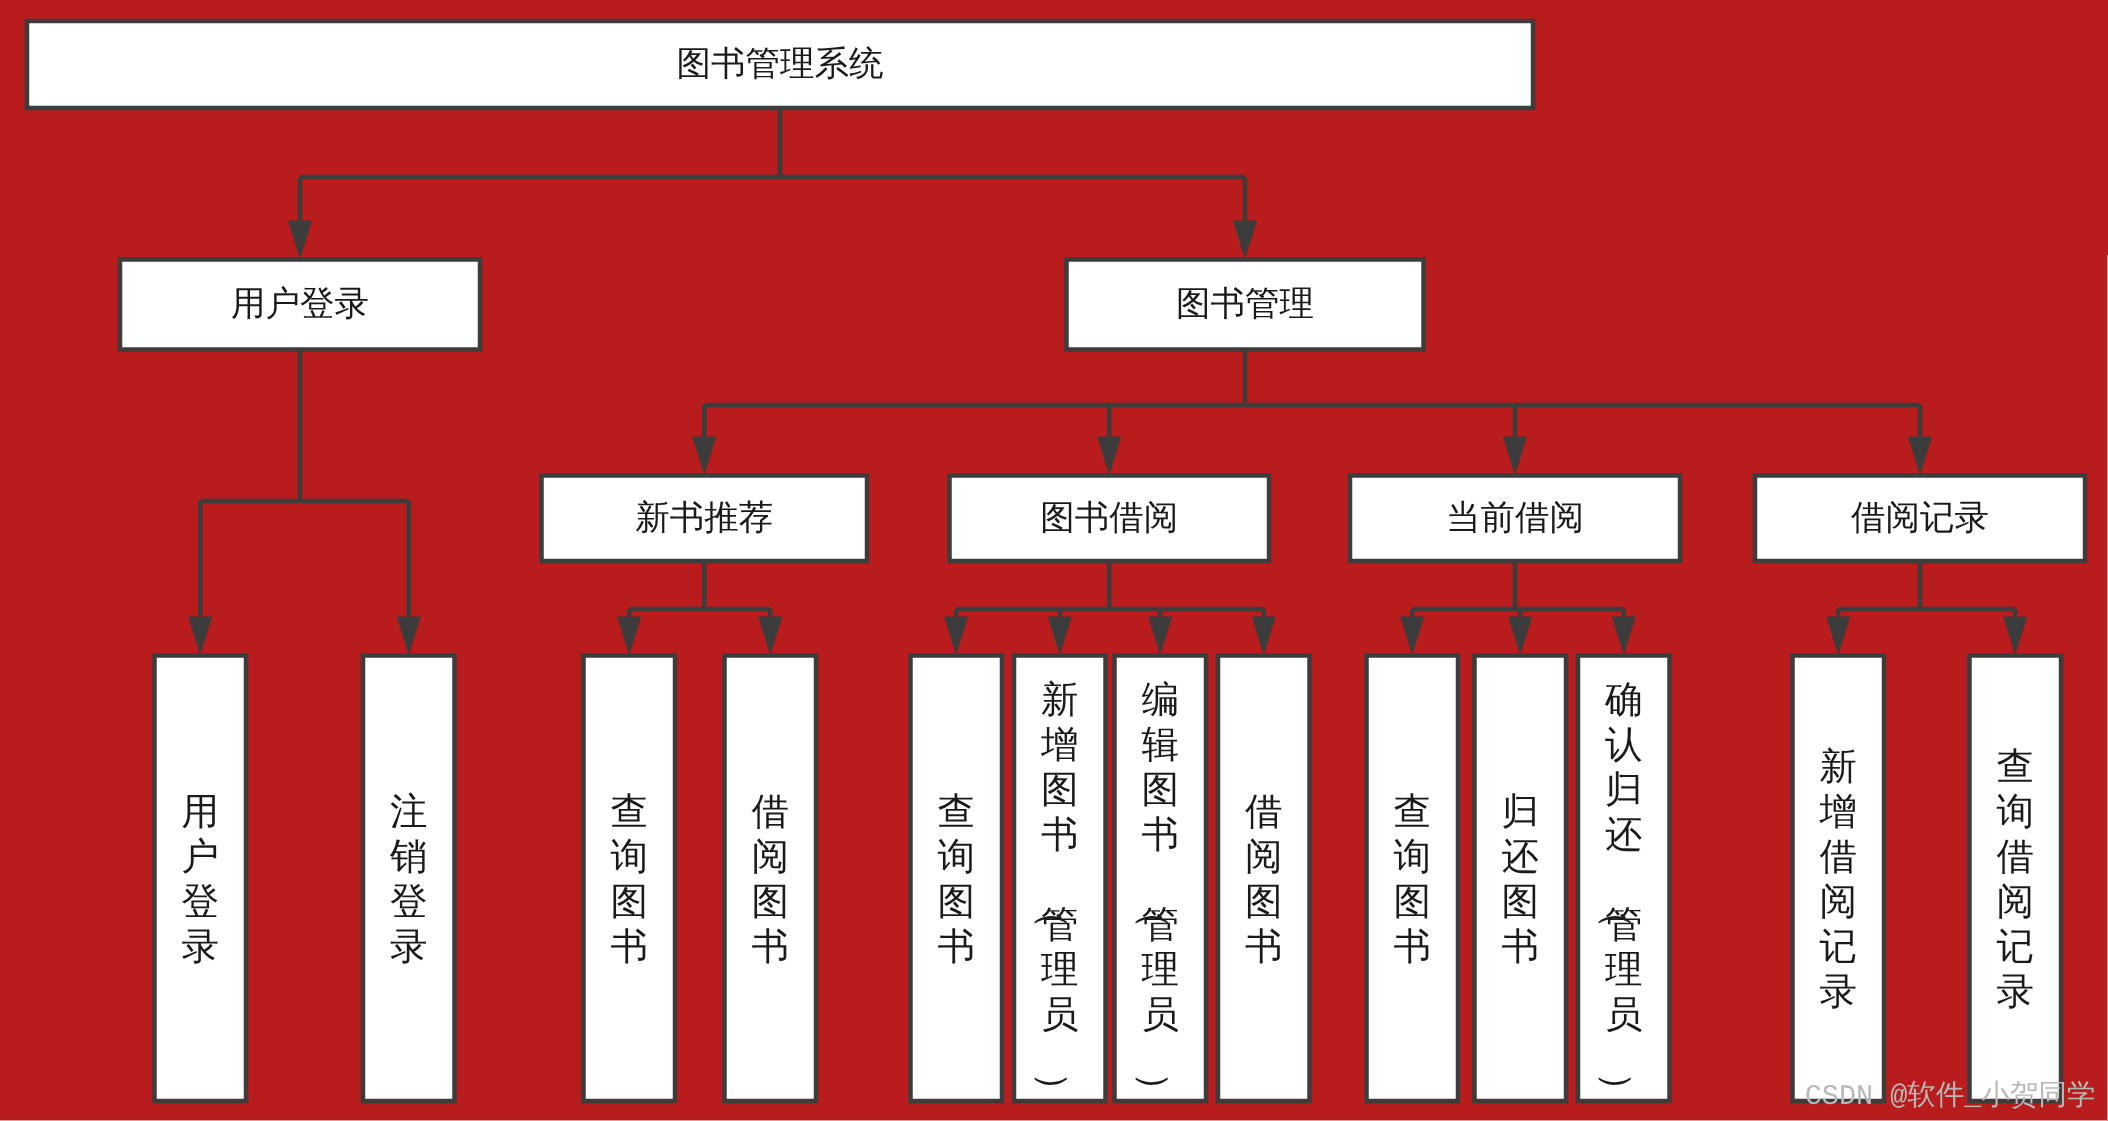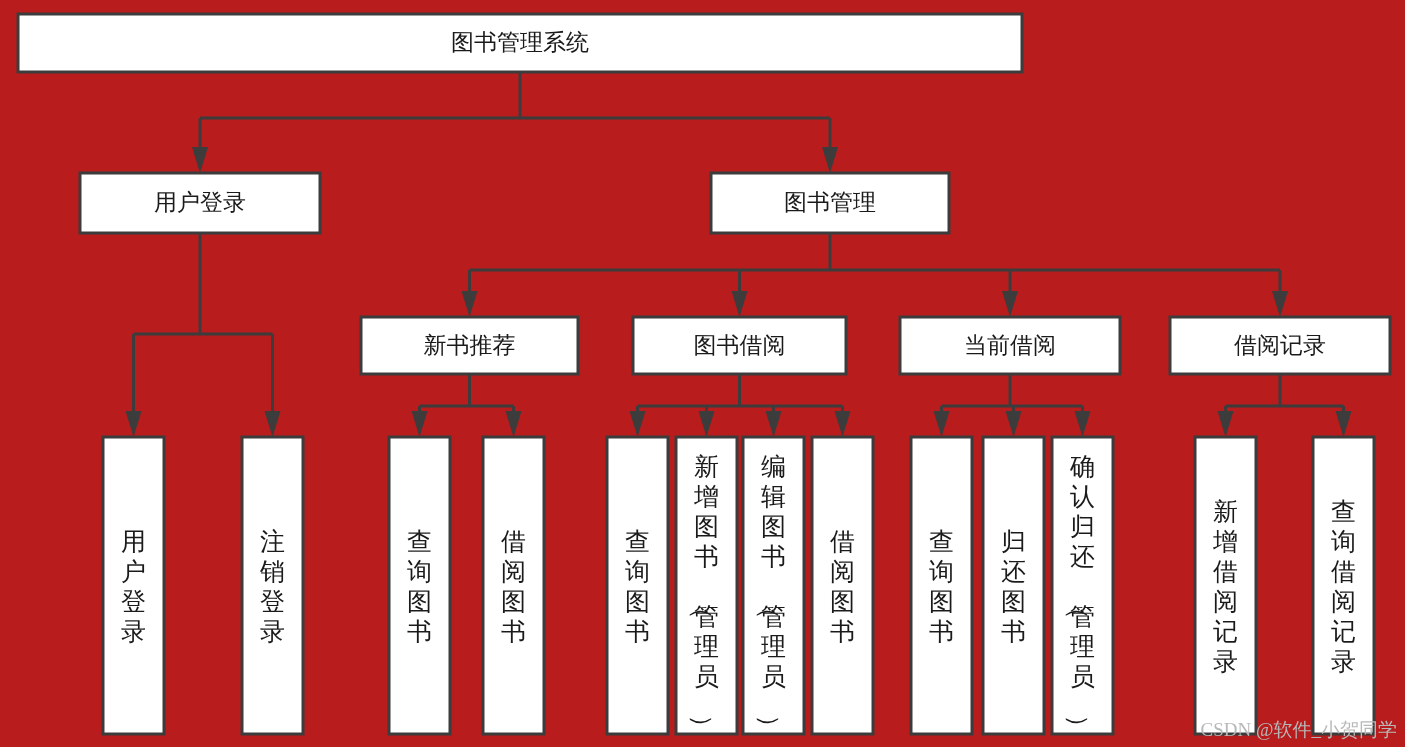--- a/index.html
+++ b/index.html
@@ -51,21 +51,21 @@
   .node-label-v {
     font-family: "Liberation Sans", "DejaVu Sans", sans-serif;
     font-size: 25px;
     fill: #1a1a1a;
     text-anchor: middle;
   }
   .watermark-text {
     position: absolute;
     right: 8px;
     bottom: 4px;
-    font-family: Liberation Serif, serif;
+    font-family: Liberation Mono, monospace;
     font-size: 19px;
     color: #b8b8b8;
     white-space: nowrap;
     user-select: none;
   }
 </style>
 </head>
 <body>
 
 <div id="diagram-root">

